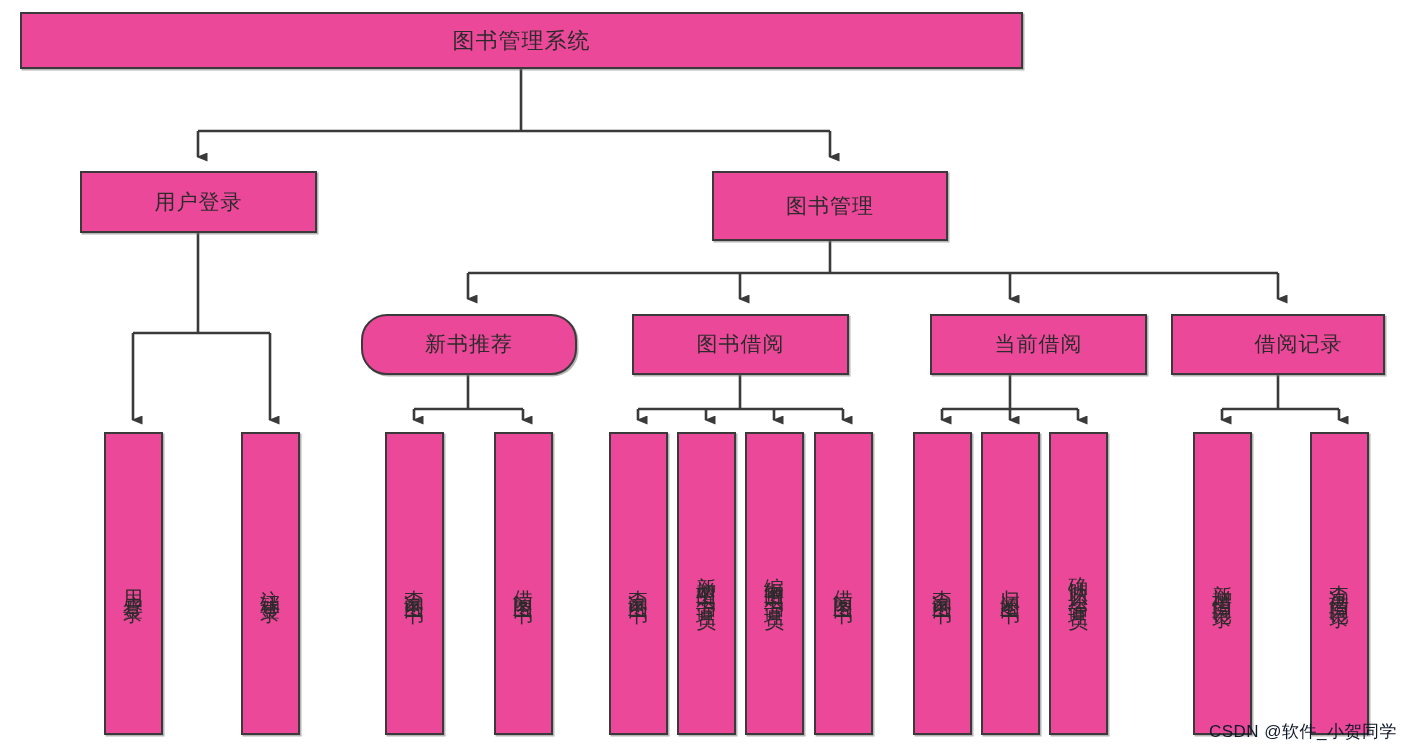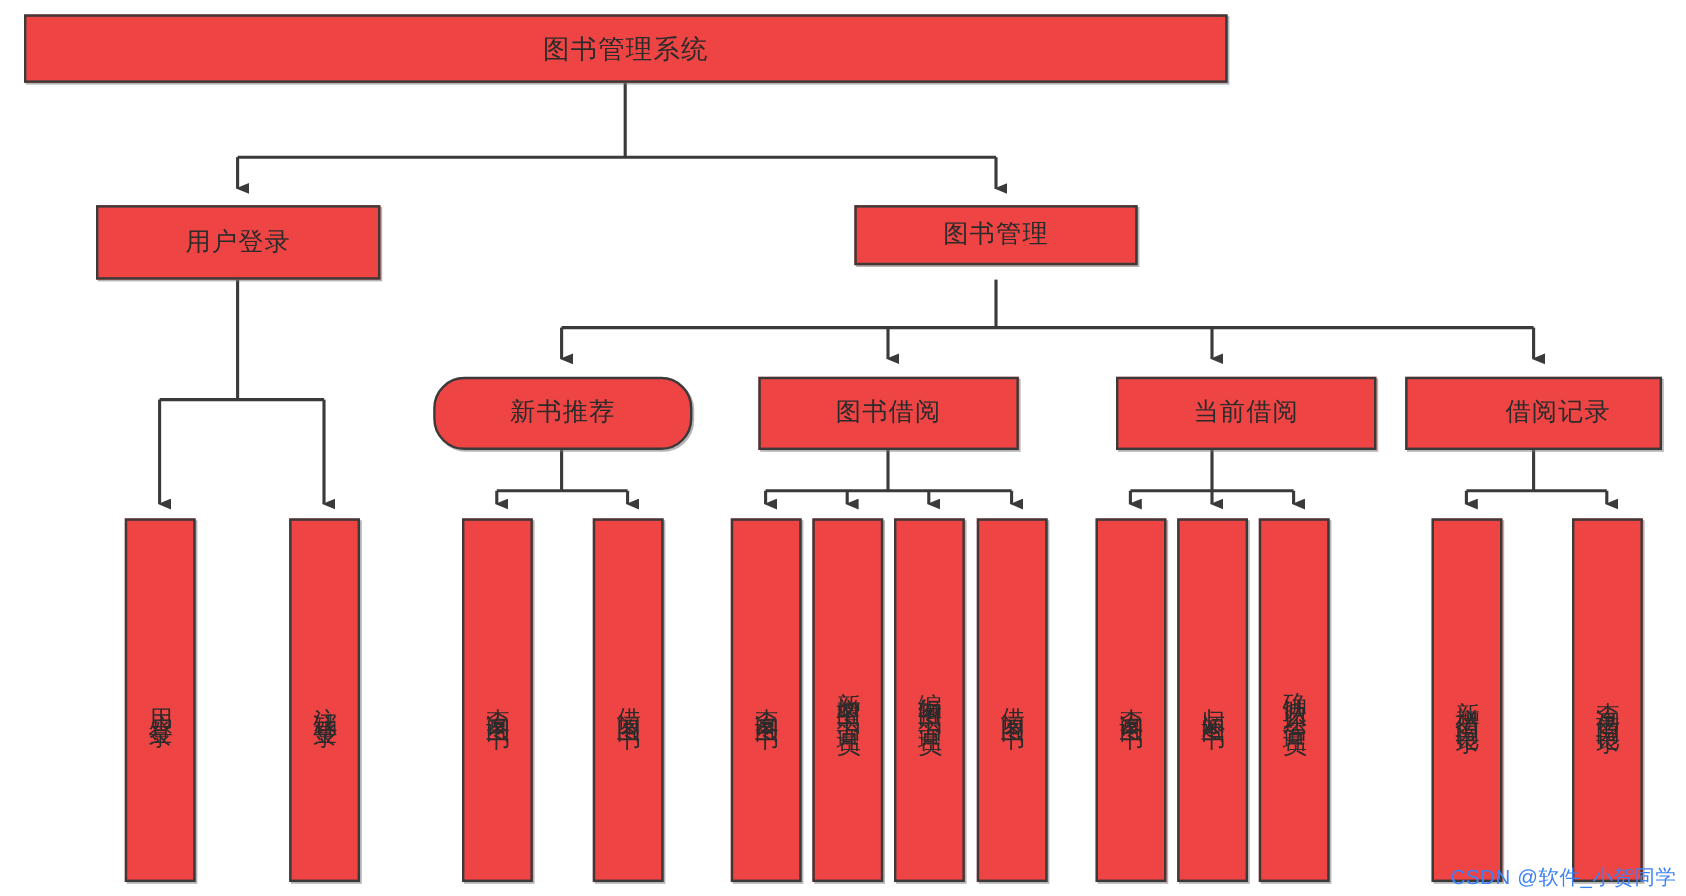--- a/index.html
+++ b/index.html
@@ -21,21 +21,21 @@
     position: absolute;
     left: 0;
     top: 0;
     width: 1405px;
     height: 747px;
     pointer-events: none;
   }
   .node {
     position: absolute;
     box-sizing: border-box;
-    background: #ef4444;
+    background: #ec4899;
     border: 2px solid #3a3a3a;
     box-shadow: 1.5px 1.5px 0 0 rgba(120,120,120,0.55);
     display: flex;
     align-items: center;
     justify-content: center;
     color: #2b2b2b;
   }
   .node .label {
     font-size: 21px;
     line-height: 1.15;
@@ -55,21 +55,21 @@
     line-height: 1.0;
     white-space: nowrap;
     max-height: 100%;
   }
   .node.root .label { font-size: 22px; }
   .watermark {
     position: absolute;
     right: 8px;
     bottom: 4px;
     font-size: 17px;
-    color: #3b82f6;
+    color: #0f172a;
     letter-spacing: 0.5px;
     white-space: nowrap;
     user-select: none;
   }
 </style>
 </head>
 <body>
 
 <div id="stage">
 
@@ -123,21 +123,21 @@
     </g>
   </svg>
 
   <div class="node root" style="left:20px; top:12px; width:1003px; height:57px;">
     <span class="label">图书管理系统</span>
   </div>
 
   <div class="node" style="left:80px; top:171px; width:237px; height:62px;">
     <span class="label">用户登录</span>
   </div>
-  <div class="node" style="left:712px; top:171px; width:236px; height:50px;">
+  <div class="node" style="left:712px; top:171px; width:236px; height:70px;">
     <span class="label">图书管理</span>
   </div>
 
   <div class="node" style="left:361px; top:314px; width:216px; height:61px;border-radius:26px;">
     <span class="label">新书推荐</span>
   </div>
   <div class="node" style="left:632px; top:314px; width:217px; height:61px;">
     <span class="label">图书借阅</span>
   </div>
   <div class="node" style="left:902px; top:314px; width:217px; height:61px;margin-left:28px;">

